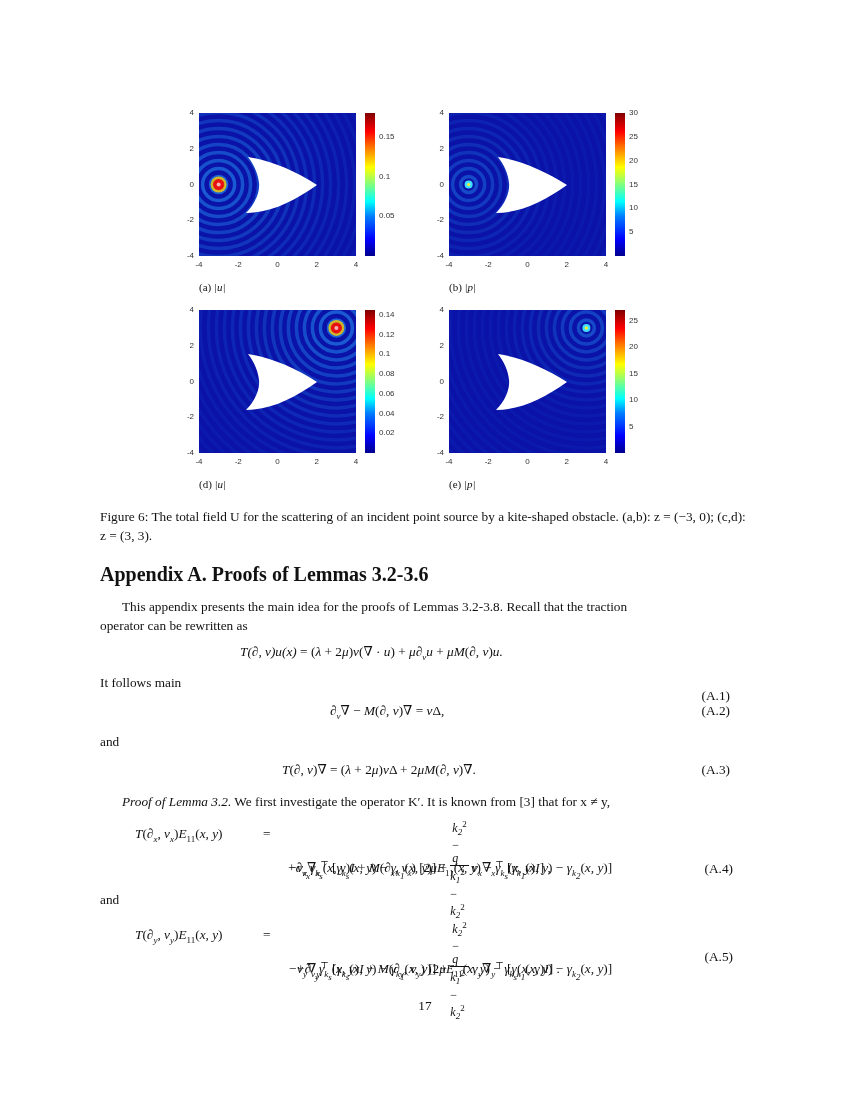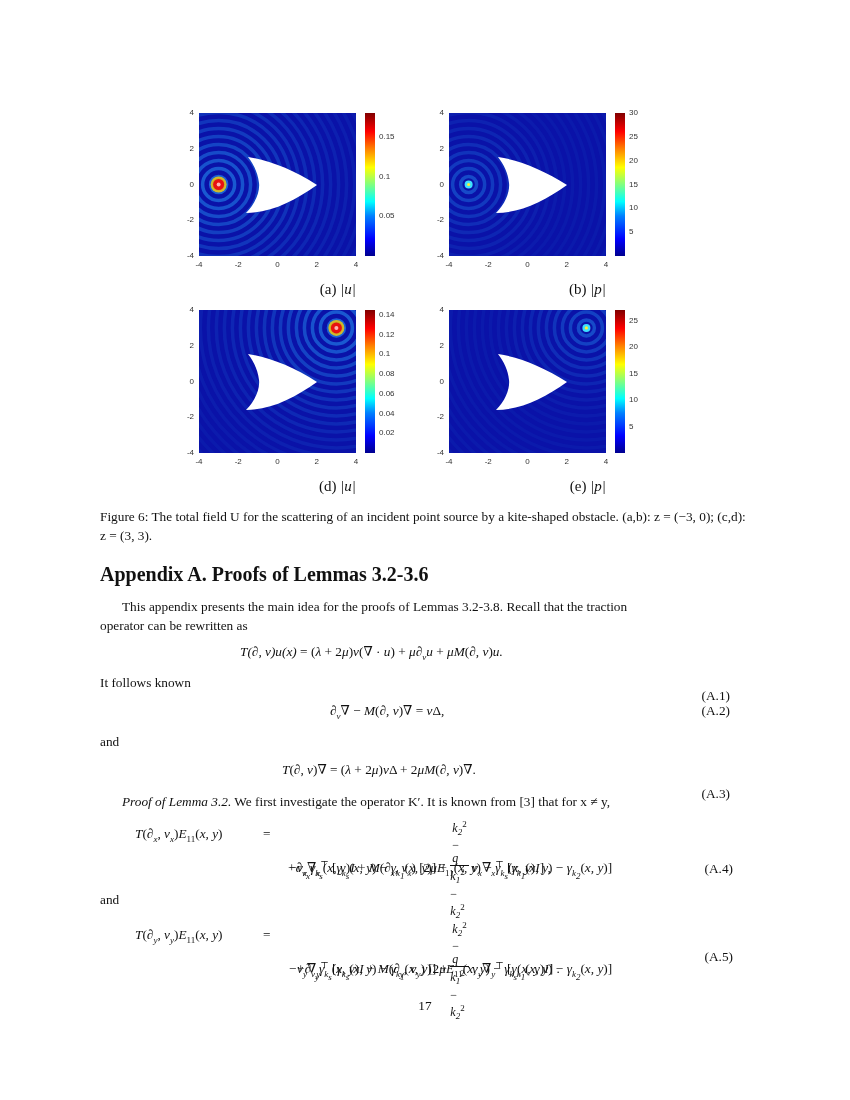--- a/index.html
+++ b/index.html
@@ -9,21 +9,21 @@
   .panel{position:absolute;width:240px;height:195px;}
   .plot{position:absolute;left:19px;top:0;width:157px;height:143px;overflow:hidden;
         background:#0a0f8f;}
   .plot svg{display:block;}
   .cbar{position:absolute;left:185px;top:0;width:10px;height:143px;
         background:linear-gradient(to top,#00008f 0%,#0000ff 12%,#0080ff 28%,#00ffff 38%,#80ff80 50%,#ffff00 62%,#ff8000 75%,#ff0000 87%,#800000 100%);}
   .tick{position:absolute;font-family:"Liberation Sans","DejaVu Sans",sans-serif;font-size:8px;color:#333;}
   .ytick{left:0;width:14px;text-align:right;}
   .xtick{top:147px;width:20px;text-align:center;}
   .ctick{left:199px;}
-  .cap{position:absolute;top:168px;left:19px;width:157px;text-align:right;font-size:15px;}
+  .cap{position:absolute;top:168px;left:19px;width:157px;text-align:left;font-size:11px;}
   .cap i{font-style:italic;}
   .para{position:absolute;font-size:13.3px;line-height:19px;}
   .eq{position:absolute;font-size:13.3px;font-style:italic;white-space:nowrap;}
   .eq .r{font-style:normal;}
   .eqnum{position:absolute;right:120px;font-size:13.3px;}
   h2{margin:0;font-size:20px;font-weight:bold;}
   sub,sup{font-size:9px;}
   .frac{display:inline-block;vertical-align:middle;text-align:left;font-size:12px;}
   .frac span{display:block;line-height:13px;}
   .frac .num{border-bottom:1px solid #111;padding:0 2px;}
@@ -284,33 +284,33 @@
 <div class="para" style="left:100px;top:597px;width:640px;">
   <div style="text-indent:22px;">This appendix presents the main idea for the proofs of Lemmas 3.2-3.8. Recall that the traction</div>
   <div>operator can be rewritten as</div>
 </div>
 
 <div class="eq" style="left:240px;top:644px;">
   T(∂, ν)u(x) <span class="r">= (</span>λ <span class="r">+ 2</span>μ<span class="r">)</span>ν<span class="r">(∇ ·</span> u<span class="r">) +</span> μ∂<sub>ν</sub>u <span class="r">+</span> μM<span class="r">(∂,</span> ν<span class="r">)</span>u.
 </div>
 <div class="eqnum" style="top:644px;margin-top:44px;">(A.1)</div>
 
-<div class="para" style="left:100px;top:673px;">It follows known</div>
+<div class="para" style="left:100px;top:673px;">It follows main</div>
 
 <div class="eq" style="left:330px;top:703px;">
   ∂<sub>ν</sub><span class="r">∇ −</span> M<span class="r">(∂,</span> ν<span class="r">)∇ =</span> ν<span class="r">Δ,</span>
 </div>
 <div class="eqnum" style="top:703px;">(A.2)</div>
 
 <div class="para" style="left:100px;top:732px;">and</div>
 
 <div class="eq" style="left:282px;top:762px;">
   T<span class="r">(∂,</span> ν<span class="r">)∇ = (</span>λ <span class="r">+ 2</span>μ<span class="r">)</span>ν<span class="r">Δ + 2</span>μM<span class="r">(∂,</span> ν<span class="r">)∇.</span>
 </div>
-<div class="eqnum" style="top:786px;padding-left:30px;">(A.3)</div>
+<div class="eqnum" style="top:762px;padding-left:30px;">(A.3)</div>
 
 <div class="para" style="left:122px;top:792px;width:620px;">
   <i>Proof of Lemma 3.2.</i>
   <span>We first investigate the operator K′. It is known from [3] that for x ≠ y,</span>
 </div>
 
 <div class="eq" style="left:135px;top:826px;">
   T<span class="r">(∂</span><sub>x</sub><span class="r">,</span> ν<sub>x</sub><span class="r">)</span>E<sub class="r">11</sub><span class="r">(</span>x, y<span class="r">)</span>
 </div>
 <div class="eq" style="left:263px;top:826px;"><span class="r">=</span></div>

